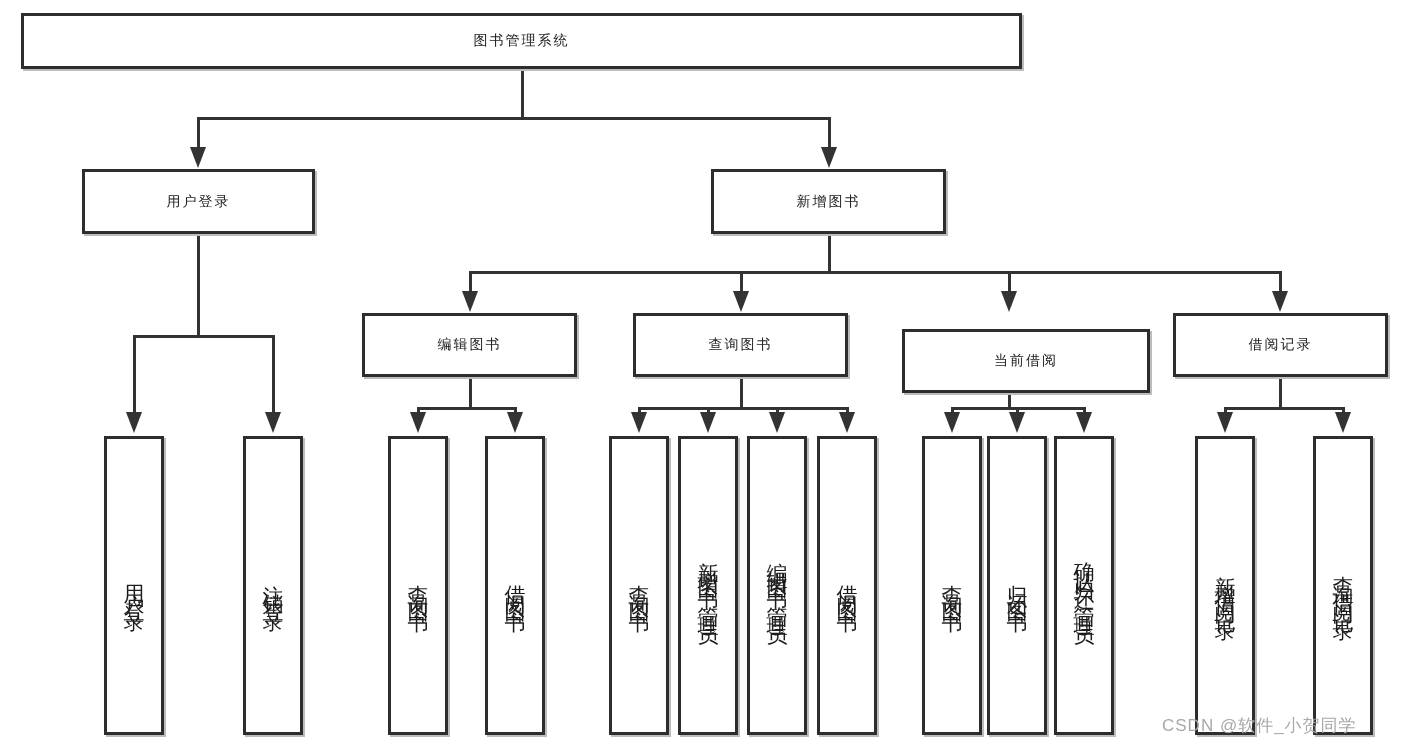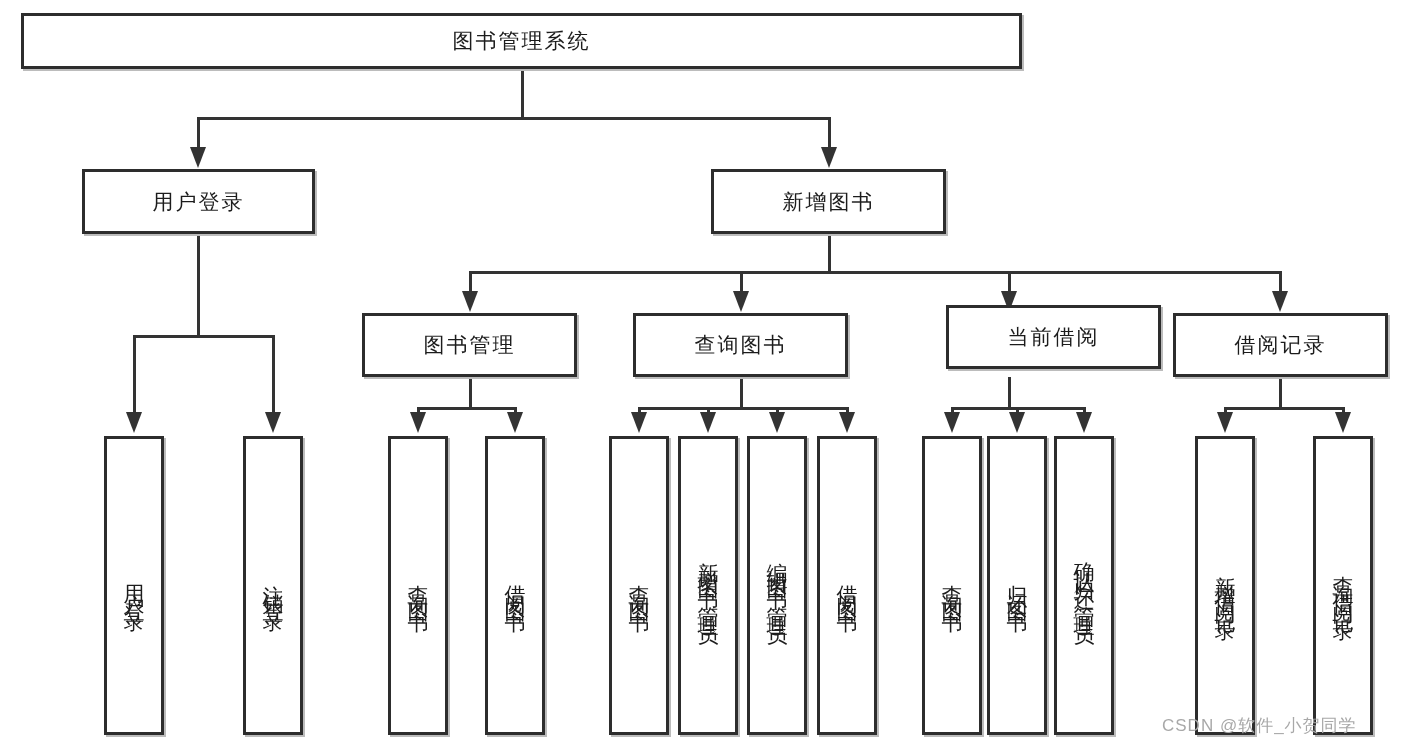--- a/index.html
+++ b/index.html
@@ -17,21 +17,21 @@
   }
   .node {
     position: absolute;
     box-sizing: border-box;
     background: #ffffff;
     border: 3px solid #2d2d2d;
     box-shadow: 2px 2px 0 #bcbcbc;
     display: flex;
     align-items: center;
     justify-content: center;
-    font-size: 21px;
+    font-size: 14px;
     letter-spacing: 2px;
     color: #1c1c1c;
     z-index: 2;
     white-space: nowrap;
   }
   .node.vertical {
     writing-mode: vertical-rl;
     letter-spacing: 9px;
     font-size: 21px;
     white-space: normal;
@@ -60,23 +60,23 @@
   }
 </style>
 </head>
 <body>
 
 <div class="canvas">
   <span class="watermark" style="left: 1162px; top: 714px;">CSDN @软件_小贺同学</span>
 <div class="node" style="left: 21px; top: 13px; width: 1001px; height: 56px;">图书管理系统</div>
     <div class="node" style="left: 82px; top: 169px; width: 233px; height: 65px;">用户登录</div>
     <div class="node" style="left: 711px; top: 169px; width: 235px; height: 65px;">新增图书</div>
-    <div class="node" style="left: 362px; top: 313px; width: 215px; height: 64px;">图书管理</div>
+    <div class="node" style="left: 362px; top: 313px; width: 215px; height: 64px;">编辑图书</div>
     <div class="node" style="left: 633px; top: 313px; width: 215px; height: 64px;">查询图书</div>
-    <div class="node" style="left: 902px; top: 305px; width: 215px; height: 64px; margin-left: 44px;">当前借阅</div>
+    <div class="node" style="left: 902px; top: 329px; width: 248px; height: 64px;">当前借阅</div>
     <div class="node" style="left: 1173px; top: 313px; width: 215px; height: 64px;">借阅记录</div>
     <div class="node vertical" style="left: 104px; top: 436px; width: 60px; height: 299px;">用户登录</div>
     <div class="node vertical" style="left: 243px; top: 436px; width: 60px; height: 299px;">注销登录</div>
     <div class="node vertical" style="left: 388px; top: 436px; width: 60px; height: 299px;">查询图书</div>
     <div class="node vertical" style="left: 485px; top: 436px; width: 60px; height: 299px;">借阅图书</div>
     <div class="node vertical" style="left: 609px; top: 436px; width: 60px; height: 299px;">查询图书</div>
     <div class="node vertical" style="left: 678px; top: 436px; width: 60px; height: 299px;">新增图书（管理员）</div>
     <div class="node vertical" style="left: 747px; top: 436px; width: 60px; height: 299px;">编辑图书（管理员）</div>
     <div class="node vertical" style="left: 817px; top: 436px; width: 60px; height: 299px;">借阅图书</div>
     <div class="node vertical" style="left: 922px; top: 436px; width: 60px; height: 299px;">查询图书</div>

